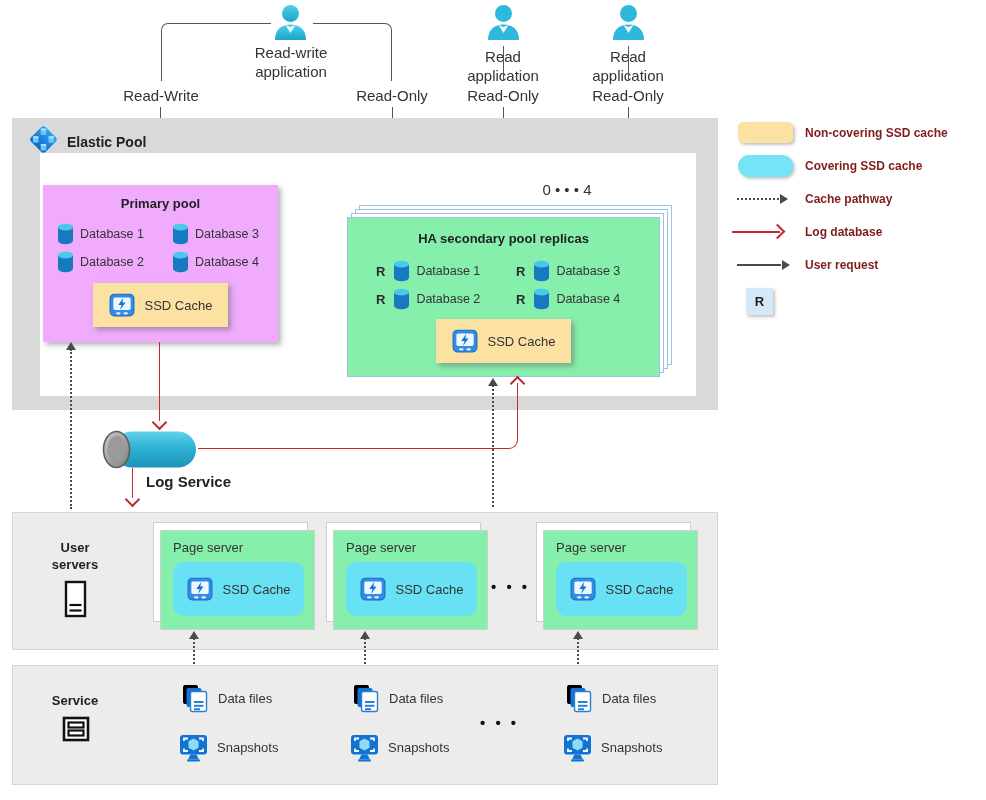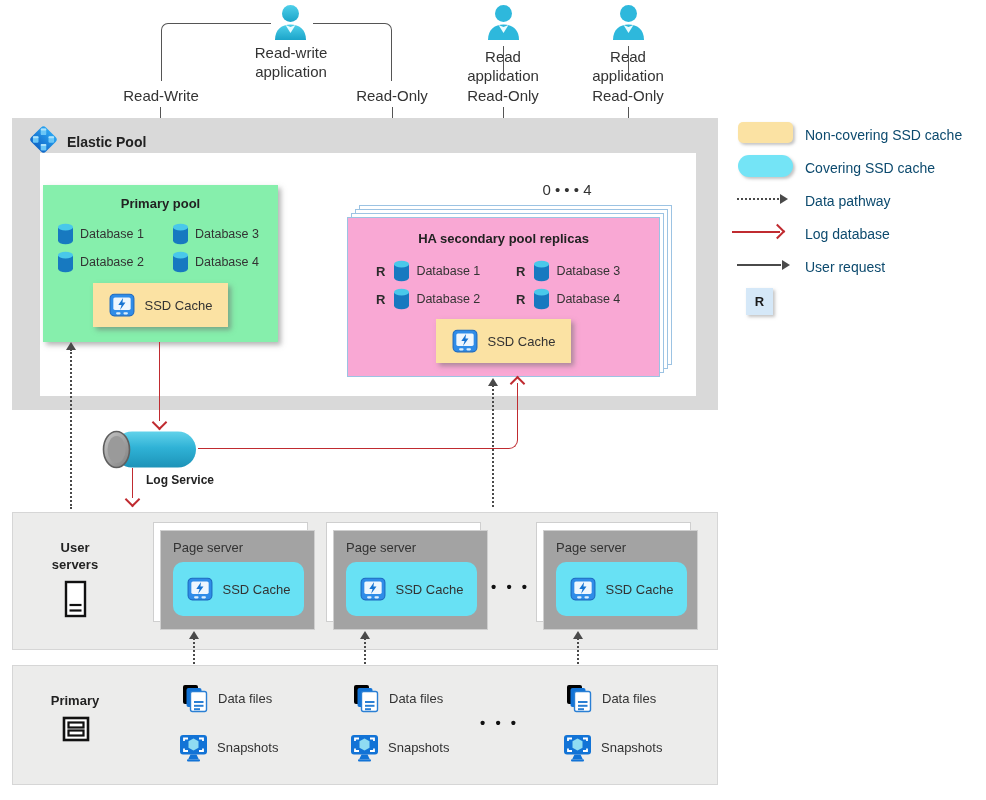--- a/index.html
+++ b/index.html
@@ -29,44 +29,44 @@
   .chev-up{transform:rotate(45deg)}
   .chev-right{transform:rotate(135deg)}
   .chev-down{transform:rotate(225deg)}
 
   
   .elastic-pool{position:absolute;left:12px;top:118px;width:706px;height:292px;background:#d9d9d9}
   .ep-inner{position:absolute;left:28px;top:35px;width:656px;height:243px;background:#fff}
   .ep-header{position:absolute;left:16px;top:6px;display:flex;align-items:center;gap:8px}
   .ep-title{font-size:14px;font-weight:bold;color:#222}
 
-  .pool-card{position:absolute;background:#86efac;box-shadow:3px 3px 5px rgba(110,110,110,.5)}
+  .pool-card{position:absolute;background:#f0abfc;box-shadow:3px 3px 5px rgba(110,110,110,.5)}
   .pool-title{position:absolute;left:0;right:0;text-align:center;font-size:13px;font-weight:bold;color:#222}
   .db-row{position:absolute;display:flex;align-items:center;gap:6px;font-size:12.5px;color:#333;white-space:nowrap}
   .r-mark{font-weight:bold;color:#2b2b2b;font-size:13px;margin-right:2px}
 
   .ssd-box{position:absolute;width:135px;height:44px;background:#fbe2a3;box-shadow:3px 3px 5px rgba(110,110,110,.55);display:flex;align-items:center;justify-content:center;gap:10px;font-size:13px;color:#333}
 
   .ha-layer{position:absolute;width:313px;height:160px;background:#fff;border:1px solid #9cc3e3}
-  .ha-front{position:absolute;width:313px;height:160px;background:#f9a8d4;border:1px solid #9cc3e3}
+  .ha-front{position:absolute;width:313px;height:160px;background:#86efac;border:1px solid #9cc3e3}
 
   .section-box{position:absolute;left:12px;width:706px;background:#ececeb;border:1px solid #d6d6d6}
   .section-label{position:absolute;font-size:13px;font-weight:bold;color:#222;text-align:center;line-height:1.3}
 
   .ps-back{position:absolute;width:155px;height:100px;background:#fff;border:1px solid #cfcfcf}
-  .ps-card{position:absolute;width:155px;height:100px;background:#a3a3a3;border:1px solid #cfcfcf}
+  .ps-card{position:absolute;width:155px;height:100px;background:#86efac;border:1px solid #cfcfcf}
   .ps-title{position:absolute;left:12px;top:9px;font-size:13px;color:#333}
   .cyan-box{position:absolute;left:12px;top:31px;width:131px;height:54px;background:#68e1f4;border-radius:10px;display:flex;align-items:center;justify-content:center;gap:10px;font-size:13px;color:#333}
 
   .dots{position:absolute;font-size:15px;font-weight:bold;color:#111;letter-spacing:3px}
 
   .storage-row{position:absolute;display:flex;align-items:center;gap:9px;font-size:13px;color:#333;white-space:nowrap}
 
   
-  .legend-text{position:absolute;font-size:14px;font-weight:normal;color:#0c4a6e;line-height:1.3}
+  .legend-text{position:absolute;font-size:12px;font-weight:bold;color:#7f1d1d;line-height:1.3}
   .swatch-y{position:absolute;left:738px;width:55px;height:21px;background:#fbe2a3;border-radius:5px;box-shadow:2px 2px 3px rgba(140,140,140,.5)}
   .swatch-c{position:absolute;left:738px;width:55px;height:22px;background:#74e4f6;border-radius:11px;box-shadow:2px 2px 3px rgba(140,140,140,.5)}
   .r-badge{position:absolute;width:27px;height:27px;background:#d5e8f8;box-shadow:2px 2px 3px rgba(140,140,140,.5);display:flex;align-items:center;justify-content:center;font-weight:bold;font-size:13px;color:#1b1b1b}
   .legend-dotted{position:absolute;width:42px;height:0;border-top:2px dotted #4a4a4a}
   .legend-solid{position:absolute;width:44px;height:1.5px;background:#4a4a4a}
   .legend-red{position:absolute;width:48px;height:1.6px;background:#c02b30}
 </style>
 </head>
 <body>
 
@@ -276,21 +276,21 @@
         <linearGradient id="capg" x1="0" y1="0" x2="1" y2="1">
           <stop offset="0" stop-color="#c9c9c9"></stop>
             <stop offset="1" stop-color="#7e7e7e"></stop>
         </linearGradient>
       </defs>
       <rect x="13" y="2.5" width="82" height="36" rx="18" fill="url(#cylg)"></rect>
       <ellipse cx="15.5" cy="20.5" rx="13" ry="18" fill="url(#capg)" stroke="#5f5f5f" stroke-width="1.6"></ellipse>
       <ellipse cx="15.5" cy="20.5" rx="9" ry="13.5" fill="#9a9a9a"></ellipse>
     </svg>
   </div>
-  <div class="abs bold" style="left:146px;top:473px;font-size:12px">Log Service</div>
+  <div class="abs bold" style="left:146px;top:473px;font-size:15px">Log Service</div>
 
   <div class="section-box" style="top:512px;height:138px"></div>
   <div class="section-label" style="left:40px;top:540px;width:70px">User servers</div>
   <div class="abs" style="left:64px;top:580px">
     <svg width="23" height="38" viewBox="0 0 23 38">
       <rect x="2" y="2" width="19" height="34" fill="#fff" stroke="#111" stroke-width="2.4"></rect>
       <line x1="5.5" y1="25" x2="17.5" y2="25" stroke="#111" stroke-width="2.2"></line>
       <line x1="5.5" y1="30.5" x2="17.5" y2="30.5" stroke="#111" stroke-width="2.2"></line>
     </svg>
   </div>
@@ -354,21 +354,21 @@
   <div class="dotline" style="left:364px;top:716px;height:11px"></div>
   <div class="tri-down" style="left:360px;top:726px"></div>
 
   <div class="tri-up" style="left:573px;top:631px"></div>
   <div class="dotline" style="left:577px;top:638px;height:42px"></div>
   <div class="tri-down" style="left:573px;top:678px"></div>
   <div class="dotline" style="left:577px;top:716px;height:11px"></div>
   <div class="tri-down" style="left:573px;top:726px"></div>
 
   <div class="section-box" style="top:665px;height:120px"></div>
-  <div class="section-label" style="left:40px;top:693px;width:70px">Primary</div>
+  <div class="section-label" style="left:40px;top:693px;width:70px">Service</div>
   <div class="abs" style="left:62px;top:716px">
     <svg width="28" height="26" viewBox="0 0 28 26">
       <rect x="2" y="2" width="24" height="22" fill="#fff" stroke="#111" stroke-width="2.6"></rect>
       <rect x="6.5" y="6.5" width="15" height="5" fill="#fff" stroke="#111" stroke-width="2.2"></rect>
       <rect x="6.5" y="14.5" width="15" height="5" fill="#fff" stroke="#111" stroke-width="2.2"></rect>
     </svg>
   </div>
 
   <div class="storage-row" style="left:182px;top:684px">
     <svg width="27" height="29" viewBox="0 0 27 29">
@@ -448,21 +448,21 @@
   </div>
 
   <div class="swatch-y" style="top:122px"></div>
   <div class="legend-text" style="left:805px;top:126px">Non-covering SSD cache</div>
 
   <div class="swatch-c" style="top:155px"></div>
   <div class="legend-text" style="left:805px;top:159px">Covering SSD cache</div>
 
   <div class="legend-dotted" style="left:737px;top:198px"></div>
   <div class="tri-right" style="left:780px;top:194px"></div>
-  <div class="legend-text" style="left:805px;top:192px">Data pathway</div>
+  <div class="legend-text" style="left:805px;top:192px">Cache pathway</div>
 
   <div class="legend-red" style="left:732px;top:231px"></div>
   <div class="chev chev-right" style="left:772px;top:226px"></div>
   <div class="legend-text" style="left:805px;top:225px">Log database</div>
 
   <div class="legend-solid" style="left:737px;top:264px"></div>
   <div class="tri-right" style="left:782px;top:260px"></div>
   <div class="legend-text" style="left:805px;top:258px">User request</div>
 
   <div class="r-badge" style="left:746px;top:288px">R</div>

